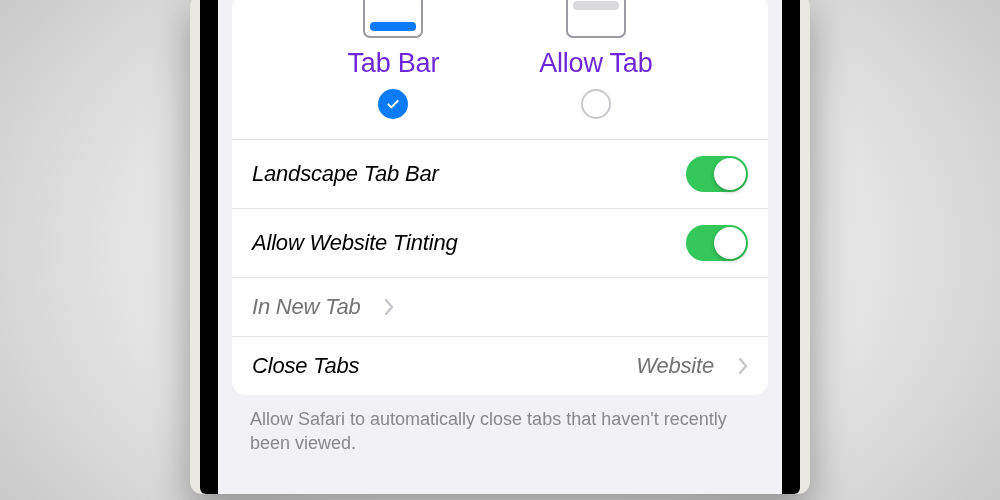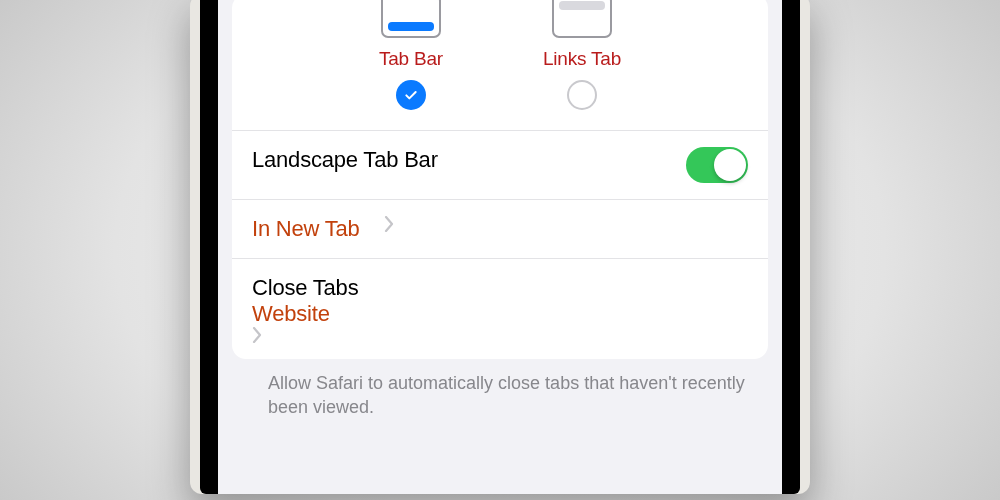--- a/index.html
+++ b/index.html
@@ -65,53 +65,54 @@
     background: #0a7aff;
     border-radius: 4px;
   }
   .mock.top::after {
     content: "";
     position: absolute;
     left: 5px; right: 5px; top: 5px; height: 9px;
     background: #d9d9de;
     border-radius: 4px;
   }
-  .opt-label { font-size: 19px; color: #b91c1c; letter-spacing: -0.2px; }
+  .opt-label { font-size: 27px; color: #6d28d9; letter-spacing: -0.2px; }
   .radio {
     width: 30px; height: 30px; border-radius: 50%;
     display: flex; align-items: center; justify-content: center;
   }
   .radio.selected { background: #0a7aff; }
   .radio.unselected { border: 2.5px solid #c9c9cd; background: #fff; }
   .radio.selected svg { width: 16px; height: 16px; }
   .row {
     display: flex;
-    align-items: flex-start;
+    align-items: center;
     padding: 16px 20px;
     border-bottom: 1px solid #e3e3e6;
     font-size: 22px;
     color: #000;
     letter-spacing: -0.2px;
+    font-style: italic;
   }
-  .row:last-child { border-bottom: none; flex-direction: column; }
+  .row:last-child { border-bottom: none; }
   .row .label { flex: 1; }
-  .row .value { color: #c2410c; font-size: 22px; margin-right: 24px; }
+  .row .value { color: #737373; font-size: 22px; margin-right: 24px; }
   .chevron { color: #c5c5c9; }
   .chevron svg { width: 10px; height: 16px; display: block; }
   .toggle {
     width: 62px; height: 36px; border-radius: 18px; position: relative;
   }
   .toggle.on { background: #34c759; }
   .toggle .knob {
     position: absolute; top: 2px; width: 32px; height: 32px; border-radius: 50%;
     background: #fff; box-shadow: 0 2px 4px rgba(0,0,0,0.25);
   }
   .toggle.on .knob { right: 2px; }
   .footer {
-    padding: 12px 34px 0 50px;
+    padding: 12px 34px 0 32px;
     font-size: 18px;
     color: #87878c;
     line-height: 1.35;
   }
 </style>
 </head>
 <body>
 
 <div class="phone">
   <div class="bezel-outer"></div>
@@ -125,32 +126,38 @@
           <div class="mock bottom"></div>
           <div class="opt-label">Tab Bar</div>
           <div class="radio selected">
             <svg viewBox="0 0 24 24">
                 <path d="M5 12.5l4.5 4.5L19 7.5" stroke="#fff" stroke-width="3" fill="none" stroke-linecap="round" stroke-linejoin="round"></path>
               </svg>
           </div>
         </div>
         <div class="layout-opt">
           <div class="mock top"></div>
-          <div class="opt-label">Links Tab</div>
+          <div class="opt-label">Allow Tab</div>
           <div class="radio unselected"></div>
         </div>
       </div>
 
       <div class="row">
         <div class="label">Landscape Tab Bar</div>
         <div class="toggle on">
             <div class="knob"></div>
           </div>
       </div>
 
+      <div class="row">
+        <div class="label">Allow Website Tinting</div>
+        <div class="toggle on">
+            <div class="knob"></div>
+          </div>
+      </div>
 
       <div class="row">
         <div class="value">In New Tab</div>
         <div class="chevron">
             <svg viewBox="0 0 10 16">
               <path d="M2 1l6 7-6 7" stroke="currentColor" stroke-width="2.2" fill="none" stroke-linecap="round" stroke-linejoin="round"></path>
             </svg>
           </div>
       </div>
 

